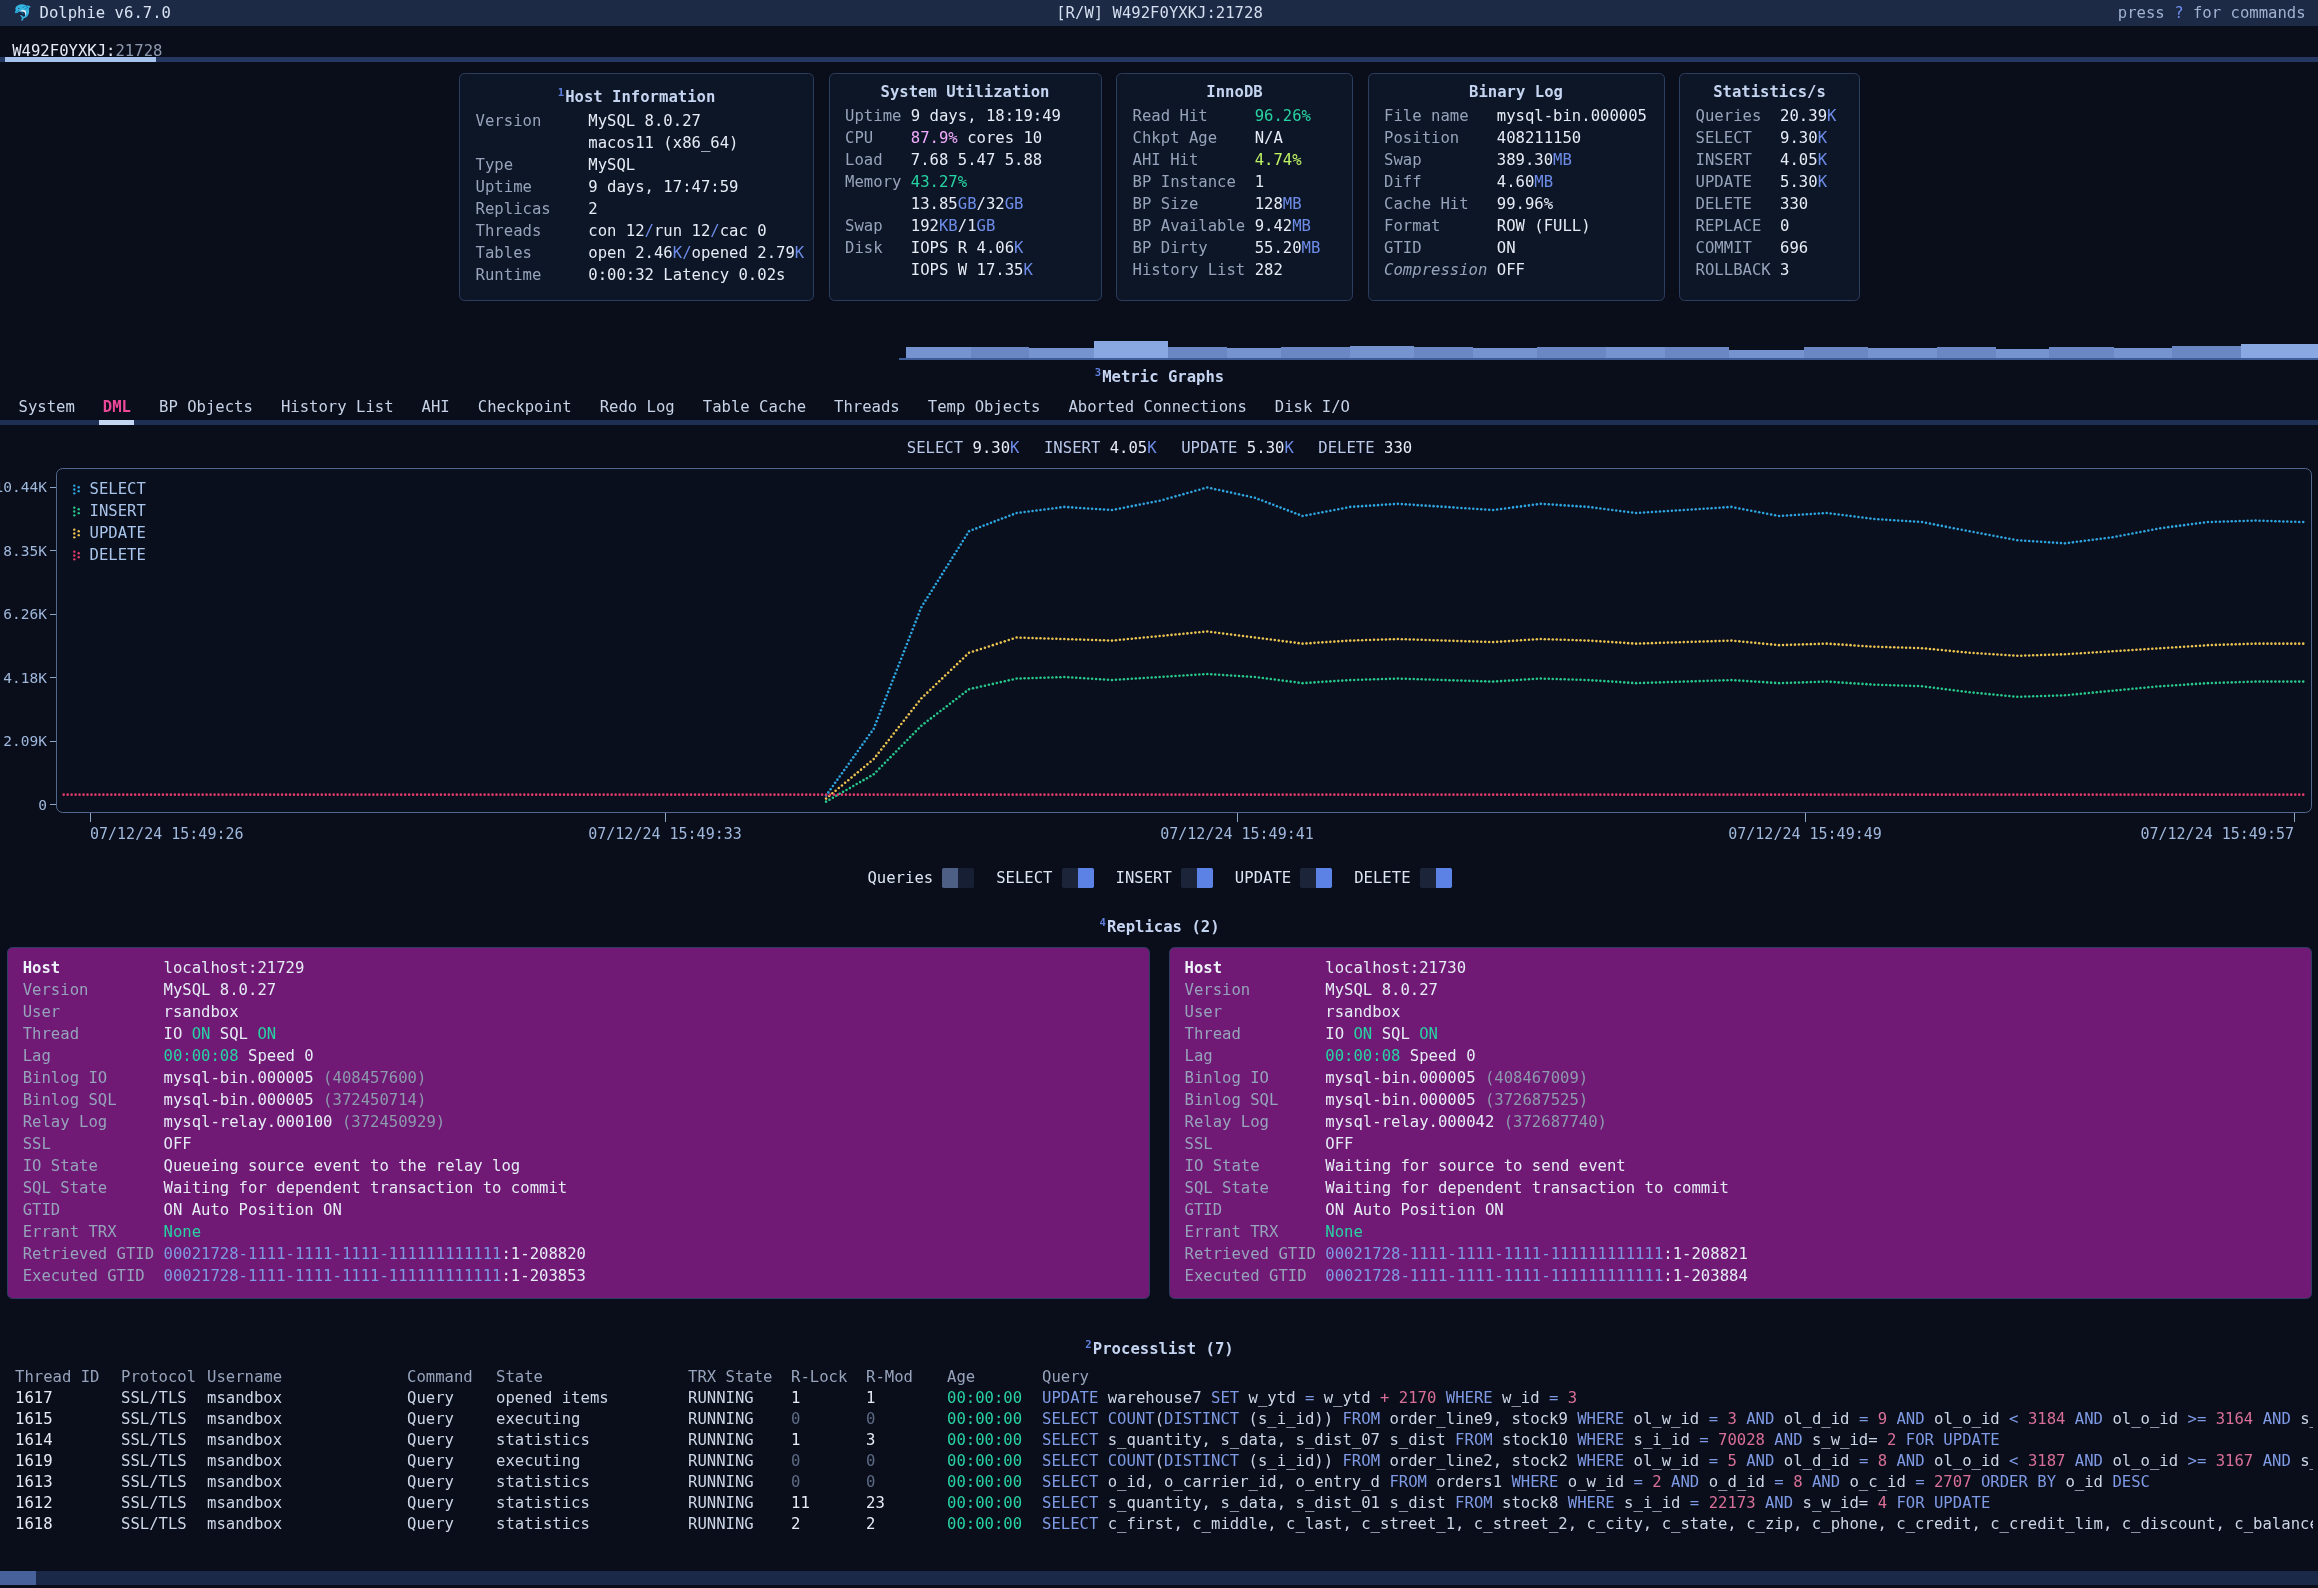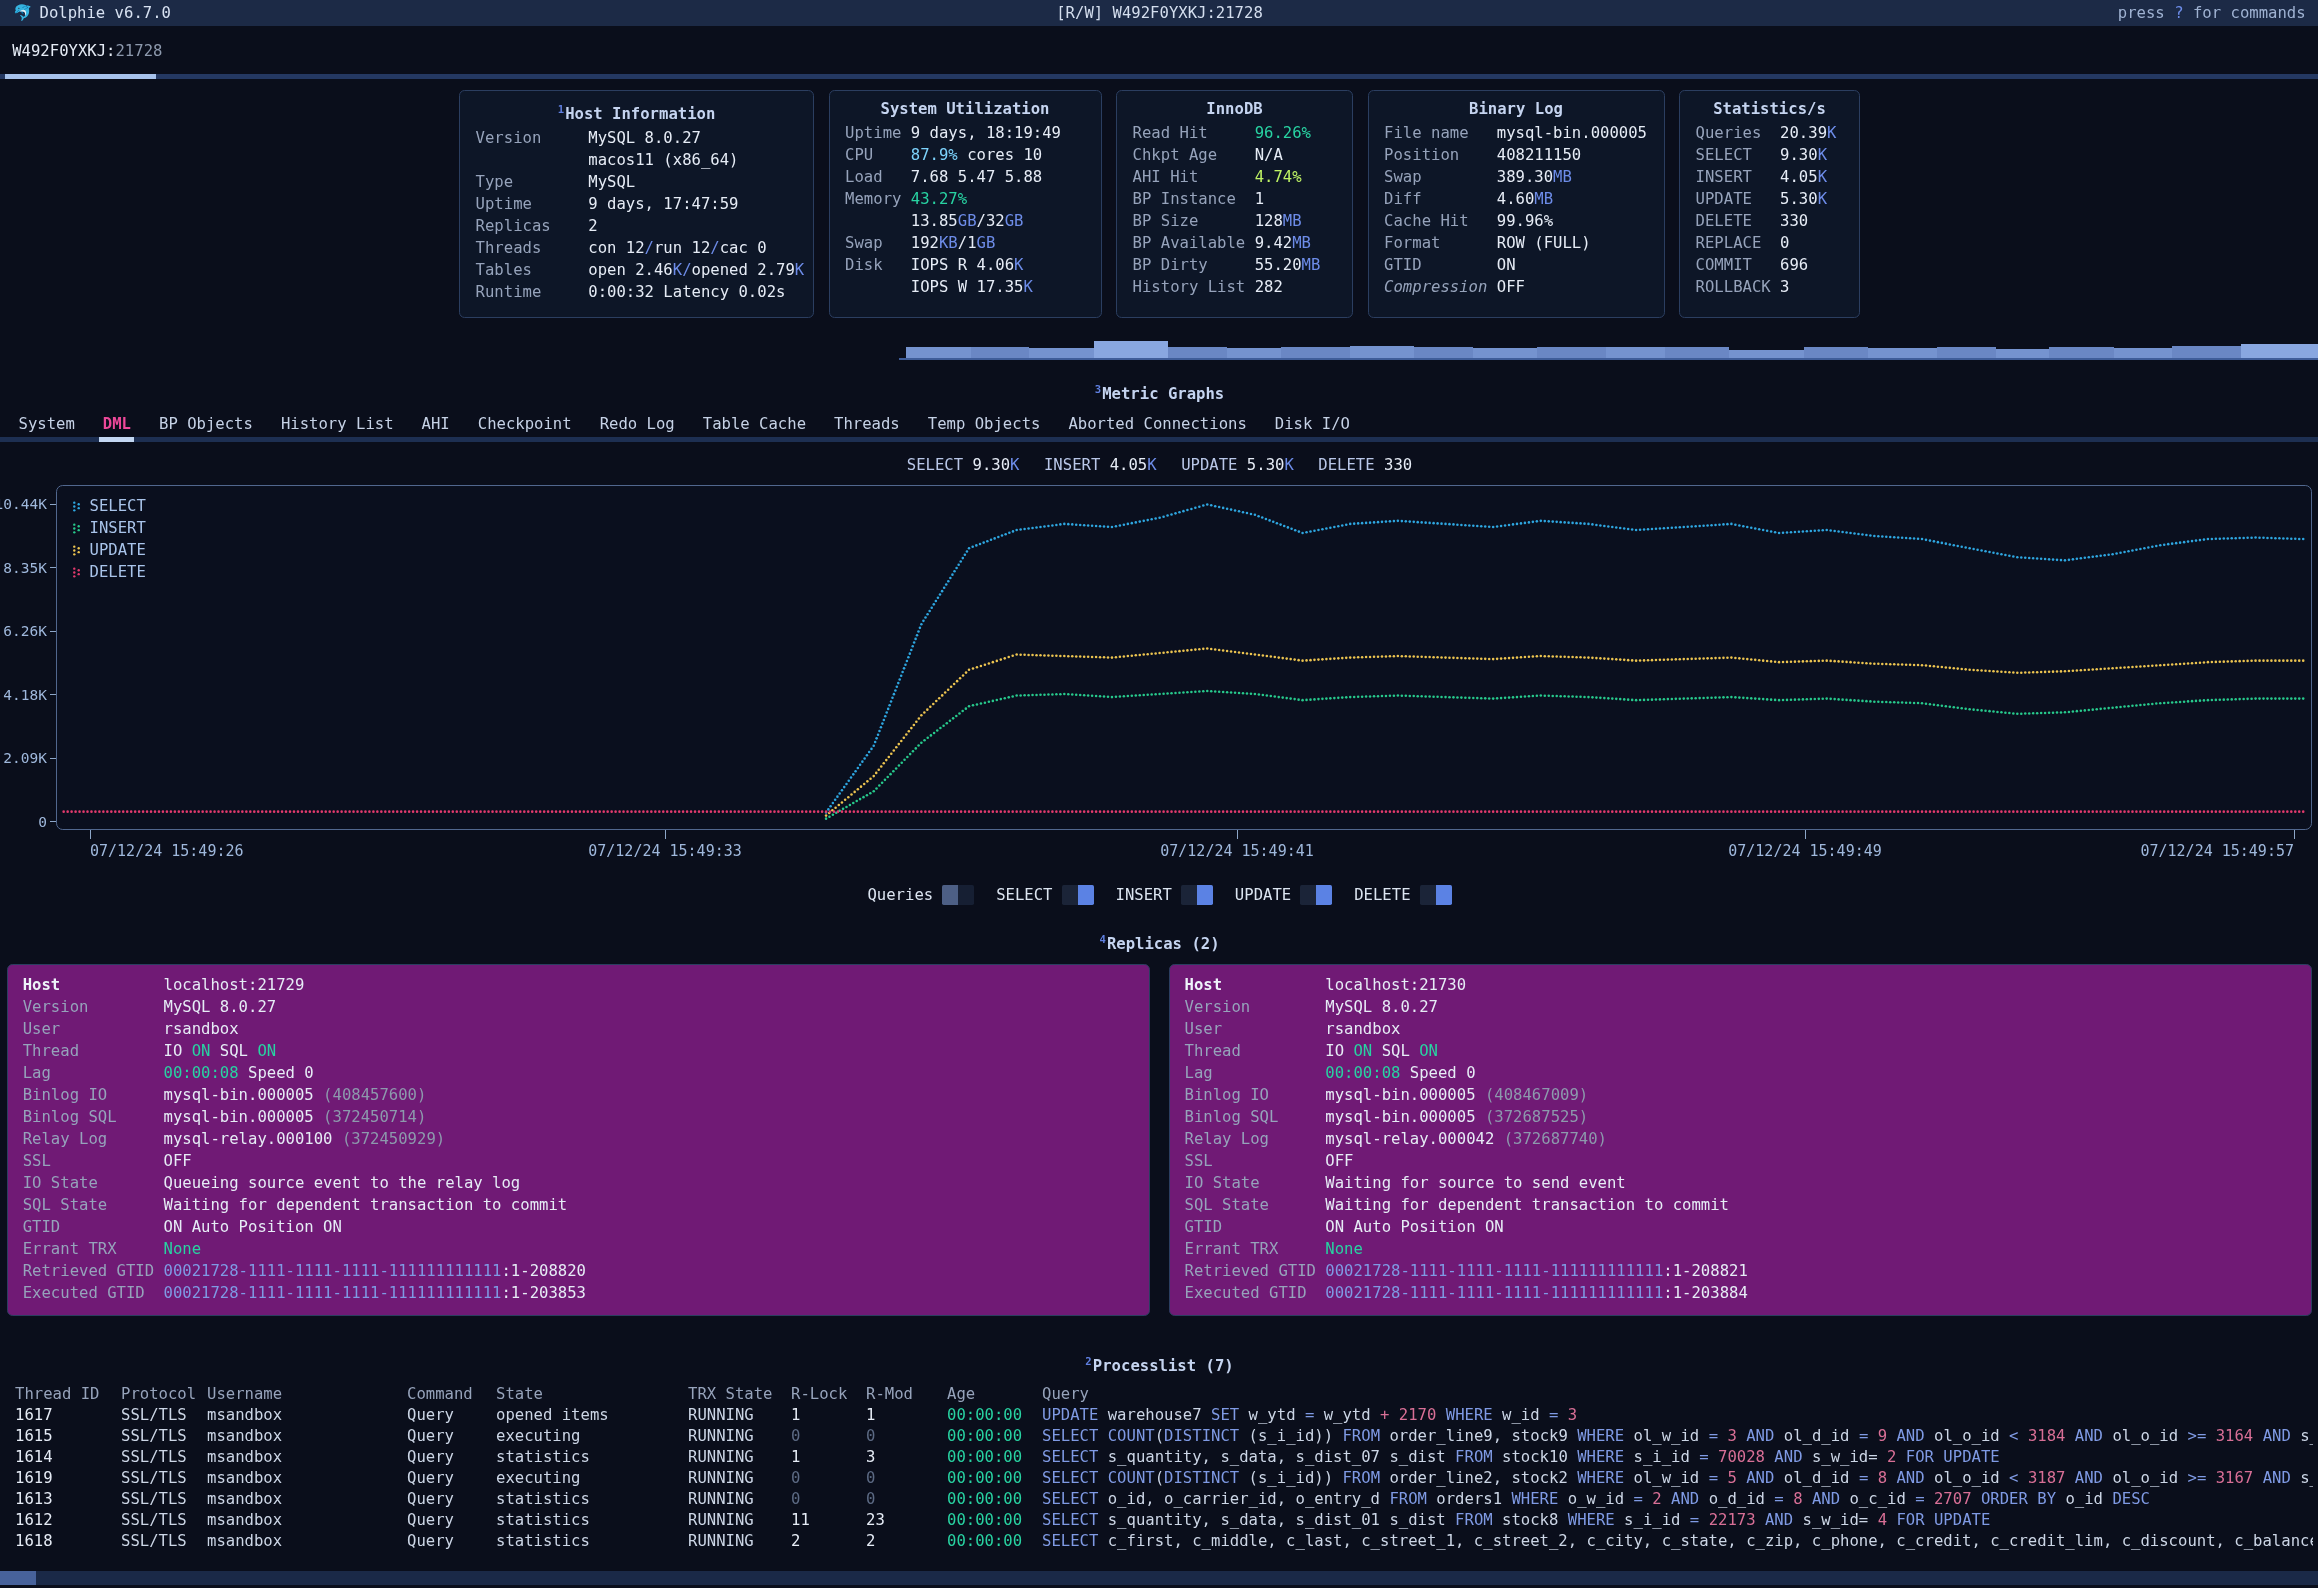--- a/index.html
+++ b/index.html
@@ -5,31 +5,31 @@
   * { margin:0; padding:0; box-sizing:border-box; }
   html,body { background:#0a0e1b; }
   body {
     width:2319px; height:1588px; position:relative; overflow:hidden;
     font-family:"DejaVu Sans Mono", monospace; font-size:15.6px; color:#dde5f2;
   }
   sup { color:#5f7fe0; font-size:0.68em; vertical-align:super; margin-right:1.1px; }
 
   
   .c-w{color:#e6ecf6}.c-g{color:#8d99ad}.c-b{color:#6d8ce8}.c-gr{color:#28d3a2}
-  .c-y{color:#7dd3fc}.c-r{color:#bef264}.c-kw{color:#7f9ae4}.c-id{color:#ccd6e6}
+  .c-y{color:#f0abfc}.c-r{color:#bef264}.c-kw{color:#7f9ae4}.c-id{color:#ccd6e6}
   .c-num{color:#d86f96}.c-dim{color:#5c6a84}.c-lab{color:#b9c7e8}
 
   
   .header{height:25.6px;background:#1c2a46;display:flex;align-items:center;padding:0 13.4px;position:relative}
   .header .app{color:#d8e2f2;display:flex;align-items:center;gap:6.7px}
   .header .center{position:absolute;left:50%;transform:translateX(-50%);color:#d4deee}
   .header .help{margin-left:auto;color:#9fb2d2}
 
   
-  .tabrow{position:relative;height:53px;padding:16.7px 0 0 12.2px}
+  .tabrow{position:relative;height:36px;padding:16.7px 0 0 12.2px}
   .tab-underline{position:absolute;bottom:0;left:0;right:0;height:4.5px;background:#243862}
   .tab-underline .active-seg{position:absolute;left:4.5px;top:0;width:151px;height:4.5px;background:#a7c2ec}
 
   
   .panels-row{display:flex;justify-content:center;gap:14.5px;margin-top:11px}
   .panel{background:#0d1627;border:1.1px solid #2b3e60;border-radius:5.6px;padding:7.8px 15.6px;height:228px}
   .panel:nth-child(1){width:355px}
   .panel:nth-child(2){width:273px}
   .panel:nth-child(3){width:237px}
   .panel:nth-child(4){width:297px}

